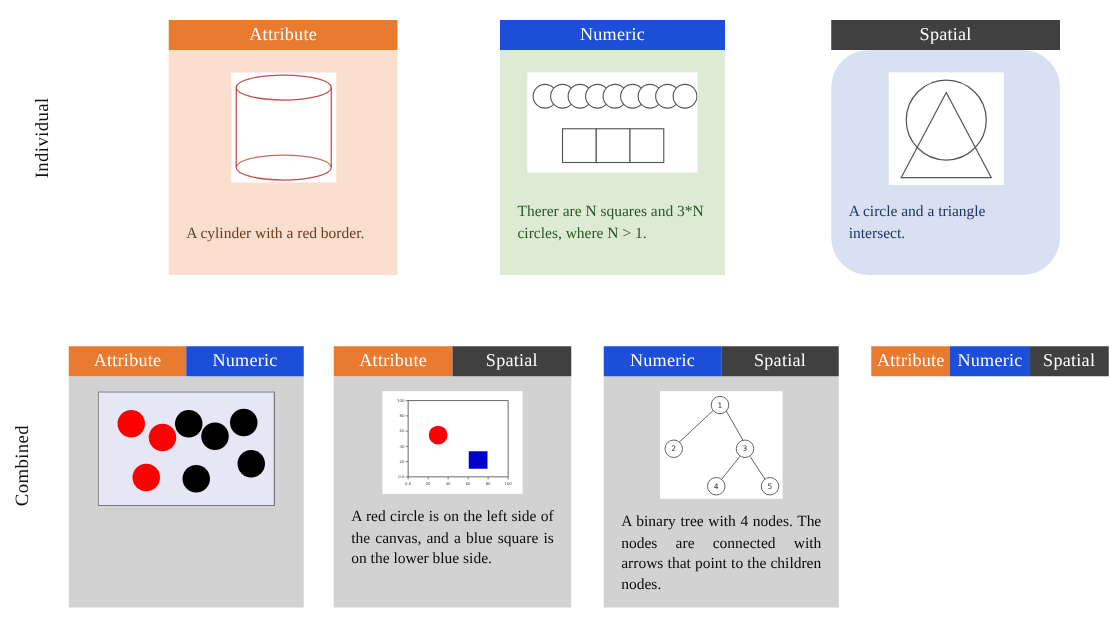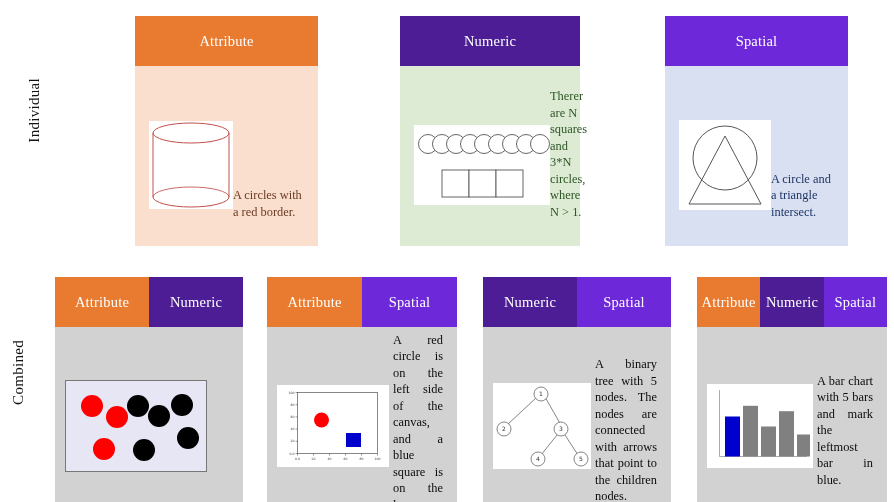--- a/index.html
+++ b/index.html
@@ -16,36 +16,36 @@
     writing-mode:vertical-rl;
     transform:rotate(180deg);
     white-space:nowrap;
     letter-spacing:.3px;
   }
   #rl-individual{left:26px;top:78px;}
   #rl-combined{left:10px;top:340px;}
 
   
   .panel{position:absolute;box-sizing:border-box;}
-  .hdr{display:flex;width:100%;height:50px;}
+  .hdr{display:flex;width:100%;height:24px;}
   .hdr .seg{
     flex:1 1 0;display:flex;align-items:center;justify-content:center;
     color:#fff;font-size:14.5px;font-family:"Liberation Serif", serif;
     letter-spacing:.2px;
   }
   .seg.attribute{background:#E87B30;}
-  .seg.numeric  {background:#4c1d95;}
-  .seg.spatial  {background:#6d28d9;}
-
-  .body{width:100%;box-sizing:border-box;display:flex;flex-direction:row;align-items:center;}
+  .seg.numeric  {background:#1d4ed8;}
+  .seg.spatial  {background:#404040;}
+
+  .body{width:100%;box-sizing:border-box;display:flex;flex-direction:column;align-items:center;}
 
   
   .body.attr-bg{background:#FADFCF;}
   .body.num-bg {background:#DDEBD4;}
-  .body.spa-bg {background:#D9E0F2;}
+  .body.spa-bg {background:#D9E0F2;border-radius:30px;}
   .body.comb-bg{background:#D2D2D2;}
 
   .figbox{background:#ffffff;display:block;}
 
   .caption{
     box-sizing:border-box;
     font-family:"Liberation Serif", serif;
     font-size:12.4px;line-height:1.33;
     width:100%;
   }
@@ -85,21 +85,21 @@
   <div class="body attr-bg">
     <div class="figbox">
       <svg width="84" height="88" viewBox="0 0 84 88">
         <ellipse cx="42" cy="12" rx="38" ry="10" fill="#ffffff" stroke="#C0504D" stroke-width="1"></ellipse>
         <line x1="4" y1="12" x2="4" y2="76" stroke="#C0504D" stroke-width="1"></line>
         <line x1="80" y1="12" x2="80" y2="76" stroke="#C0504D" stroke-width="1"></line>
         <path d="M4 76 A38 10 0 0 0 80 76" fill="none" stroke="#C0504D" stroke-width="1"></path>
         <path d="M4 76 A38 10 0 0 1 80 76" fill="none" stroke="#C0504D" stroke-width="1" opacity="0.85"></path>
       </svg>
     </div>
-    <div class="caption cap-attr">A circles with a red border.</div>
+    <div class="caption cap-attr">A cylinder with a red border.</div>
   </div>
 </div>
 
 <div class="panel" id="p-num">
   <div class="hdr">
     <div class="seg numeric">Numeric</div>
   </div>
   <div class="body num-bg">
     <div class="figbox">
       <svg width="136" height="80" viewBox="0 0 136 80">
@@ -236,38 +236,23 @@
         </g>
         <g fill="#333" font-size="6" font-family="DejaVu Sans, sans-serif" text-anchor="middle">
           <text x="48" y="13.2">1</text>
             <text x="11" y="48.2">2</text>
           <text x="68" y="48.2">3</text>
             <text x="45" y="78.2">4</text>
           <text x="88" y="78.2">5</text>
         </g>
       </svg>
     </div>
-    <div class="caption cap-comb">A binary tree with 5 nodes. The nodes are connected with arrows that point to the children nodes.</div>
+    <div class="caption cap-comb">A binary tree with 4 nodes. The nodes are connected with arrows that point to the children nodes.</div>
   </div>
 </div>
 
 <div class="panel combined" id="c-ans">
   <div class="hdr">
     <div class="seg attribute">Attribute</div>
     <div class="seg numeric">Numeric</div>
     <div class="seg spatial">Spatial</div>
   </div>
-  <div class="body comb-bg">
-    <div class="figbox">
-      <svg width="106" height="84" viewBox="0 0 106 84">
-        <rect x="0" y="0" width="106" height="84" fill="#ffffff"></rect>
-        <line x1="12.5" y1="6" x2="12.5" y2="72.5" stroke="#888" stroke-width="0.7"></line>
-        <line x1="12.5" y1="72.5" x2="100" y2="72.5" stroke="#888" stroke-width="0.7"></line>
-        <rect x="18" y="32.5" width="15" height="40" fill="#0000CC"></rect>
-        <rect x="36" y="21.8" width="15" height="50.7" fill="#808080"></rect>
-        <rect x="54" y="42.5" width="15" height="30" fill="#808080"></rect>
-        <rect x="72" y="27.2" width="15" height="45.3" fill="#808080"></rect>
-        <rect x="90" y="50.5" width="13" height="22" fill="#808080"></rect>
-      </svg>
-    </div>
-    <div class="caption cap-comb">A bar chart with 5 bars and mark the leftmost bar in blue.</div>
-  </div>
 </div>
 
 </body></html>

